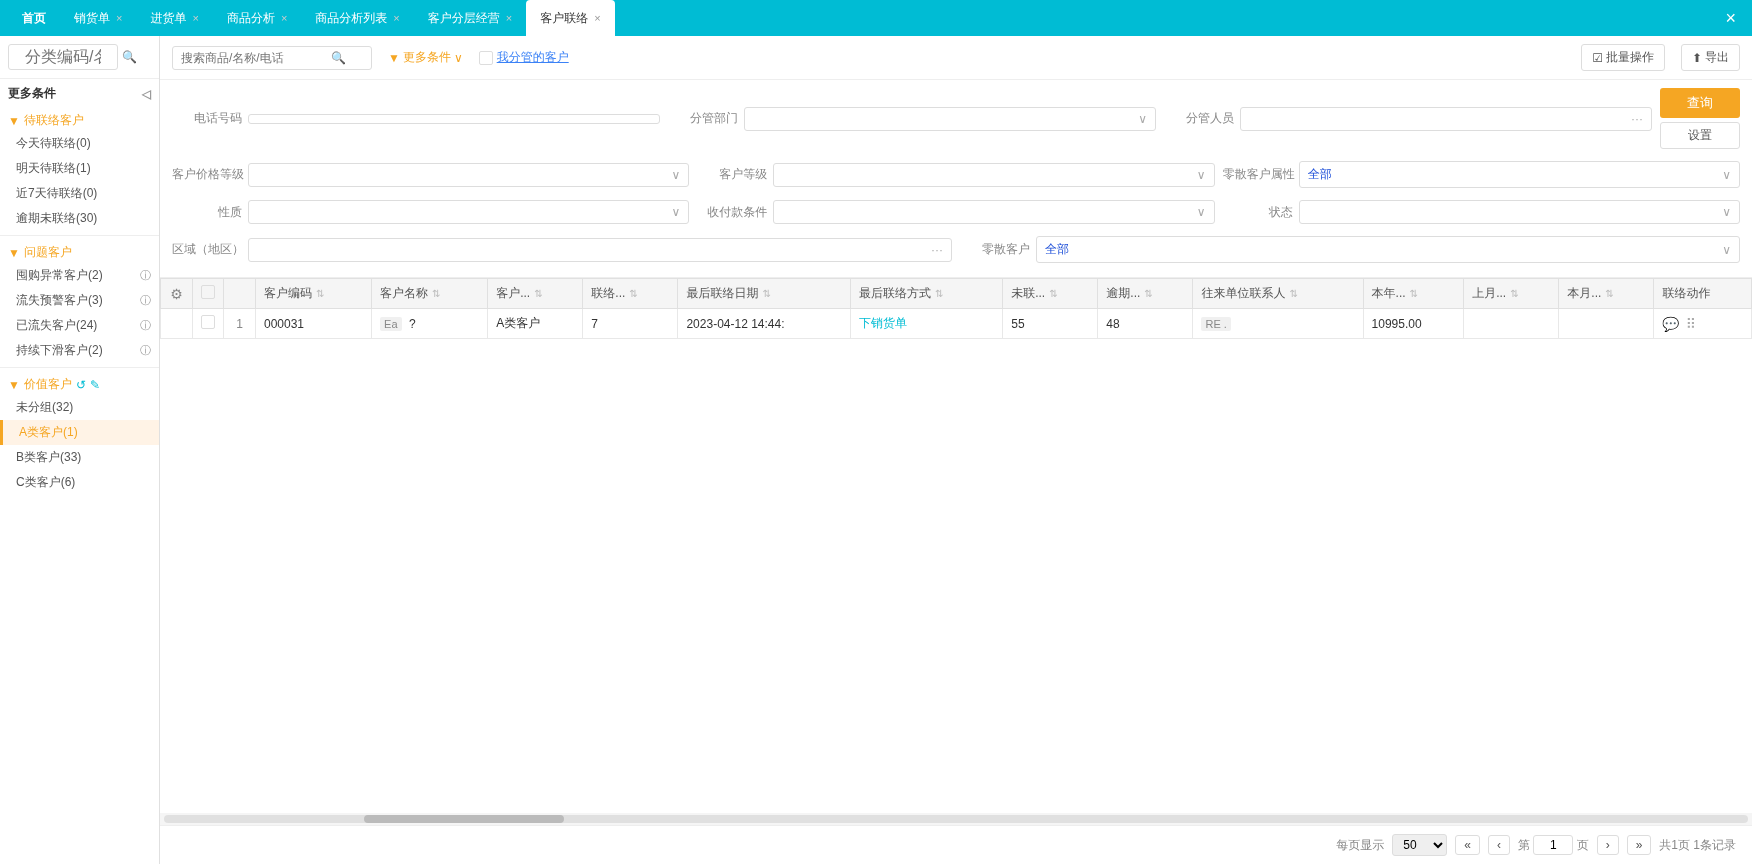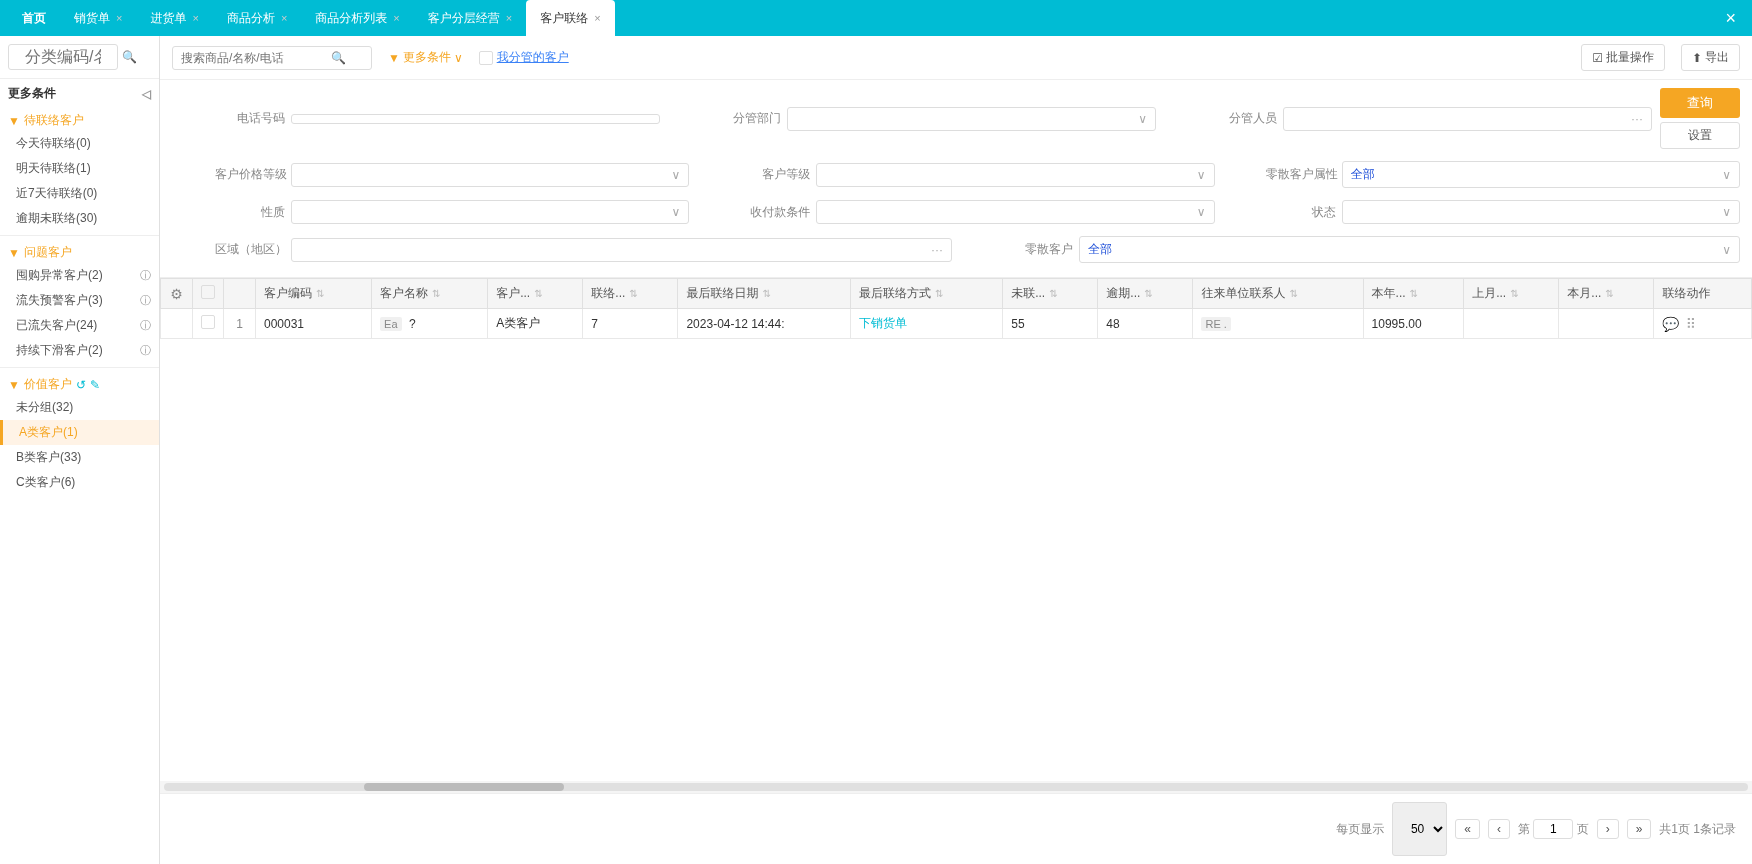--- a/index.html
+++ b/index.html
@@ -42,21 +42,21 @@
     .filter-search .icon { color: #00bcd4; cursor: pointer; }
     .filter-more { color: #f5a623; cursor: pointer; display: flex; align-items: center; gap: 3px; }
     .filter-my { display: flex; align-items: center; gap: 4px; cursor: pointer; color: #3b82f6; text-decoration: underline; }
     .filter-spacer { flex: 1; }
     .btn-batch { border: 1px solid #ddd; background: #fff; padding: 4px 10px; border-radius: 3px; cursor: pointer; color: #555; display: flex; align-items: center; gap: 3px; }
     .btn-export { border: 1px solid #ddd; background: #fff; padding: 4px 10px; border-radius: 3px; cursor: pointer; color: #555; display: flex; align-items: center; gap: 3px; }
 
     
     .adv-filter { background: #fff; padding: 8px 12px; border-bottom: 1px solid #eee; }
     .adv-row { display: flex; align-items: center; margin-bottom: 6px; gap: 8px; }
-    .adv-field { display: flex; align-items: center; flex: 1; gap: 6px; margin-left: 43px; }
+    .adv-field { display: flex; align-items: center; flex: 1; gap: 6px; }
     .adv-label { color: #888; width: 70px; text-align: right; white-space: nowrap; }
     .adv-input { flex: 1; border: 1px solid #ddd; border-radius: 3px; padding: 4px 8px; display: flex; align-items: center; justify-content: space-between; cursor: pointer; min-width: 0; }
     .adv-input .dropdown-arrow { color: #aaa; }
     .adv-input .more-btn { color: #aaa; }
     .adv-input-text { color: #1d4ed8; font-size: 12px; }
 
     .btn-query { background: #f5a623; color: #fff; border: none; padding: 6px 18px; border-radius: 3px; cursor: pointer; font-size: 13px; }
     .btn-settings { background: #fff; color: #555; border: 1px solid #ddd; padding: 4px 12px; border-radius: 3px; cursor: pointer; display: block; width: 100%; margin-top: 4px; }
 
     
@@ -68,21 +68,21 @@
     .col-check { width: 28px; text-align: center; }
     .th-inner { display: flex; align-items: center; gap: 4px; }
     .sort-icon { color: #bbb; font-size: 10px; }
     .link-text { color: #00bcd4; cursor: pointer; text-decoration: none; }
     .action-icons { display: flex; gap: 6px; align-items: center; }
     .action-icon { color: #aaa; cursor: pointer; font-size: 14px; }
 
     
     .pagination { background: #fff; border-top: 1px solid #eee; padding: 8px 16px; display: flex; align-items: center; justify-content: flex-end; gap: 8px; }
     .page-size-label { color: #888; }
-    .page-size-select { border: 1px solid #ddd; padding: 18px 6px; border-radius: 3px; cursor: pointer; text-align: right; }
+    .page-size-select { border: 1px solid #ddd; padding: 2px 6px; border-radius: 3px; cursor: pointer; }
     .page-btn { border: 1px solid #ddd; background: #fff; padding: 2px 8px; border-radius: 3px; cursor: pointer; color: #555; }
     .page-btn:disabled { color: #ccc; cursor: default; }
     .page-info { color: #888; }
     .page-input { border: 1px solid #ddd; padding: 2px 6px; border-radius: 3px; width: 40px; text-align: center; }
     .total-info { color: #888; }
 
     
     .scrollbar-area { background: #f5f5f5; height: 12px; display: flex; align-items: center; padding: 0 4px; }
     .scrollbar-track { flex: 1; background: #e0e0e0; border-radius: 6px; height: 8px; position: relative; }
     .scrollbar-thumb { background: #bbb; border-radius: 6px; height: 8px; width: 200px; position: absolute; left: 200px; }

